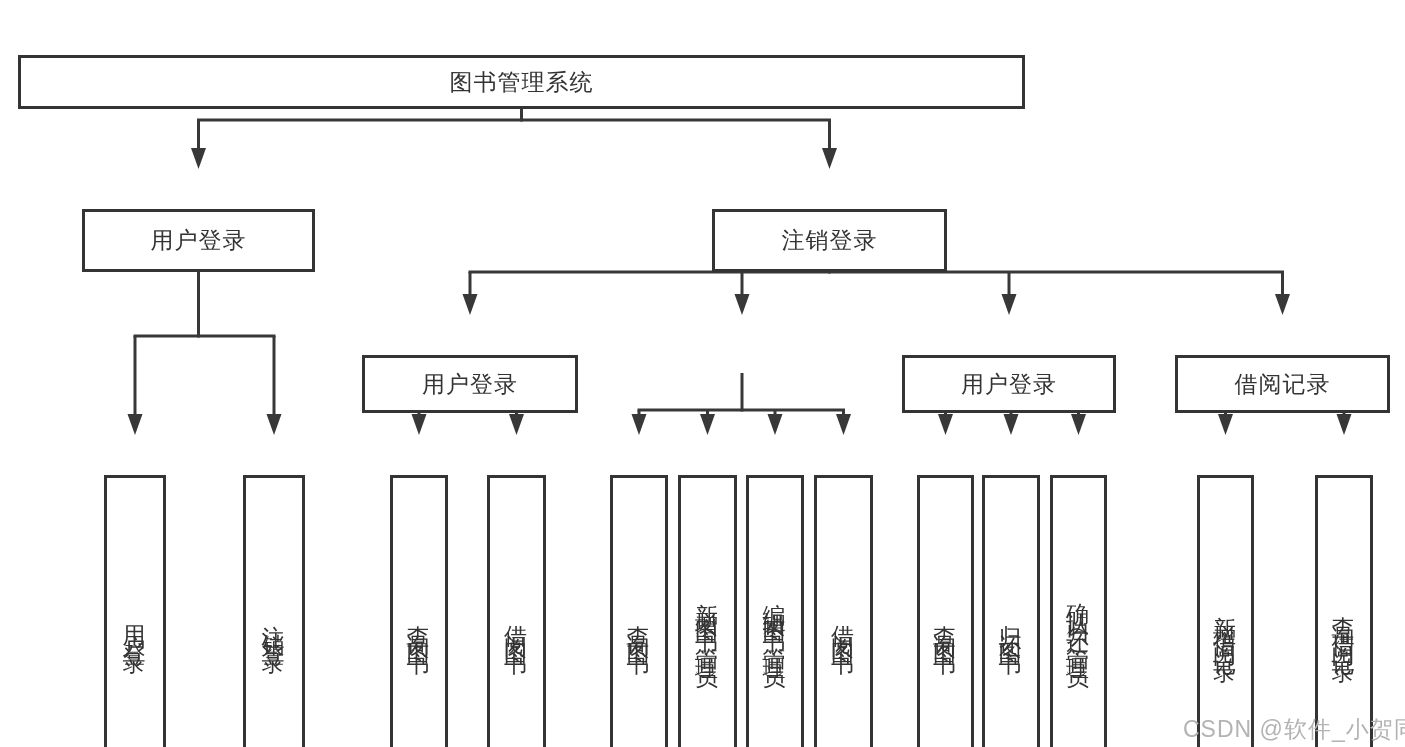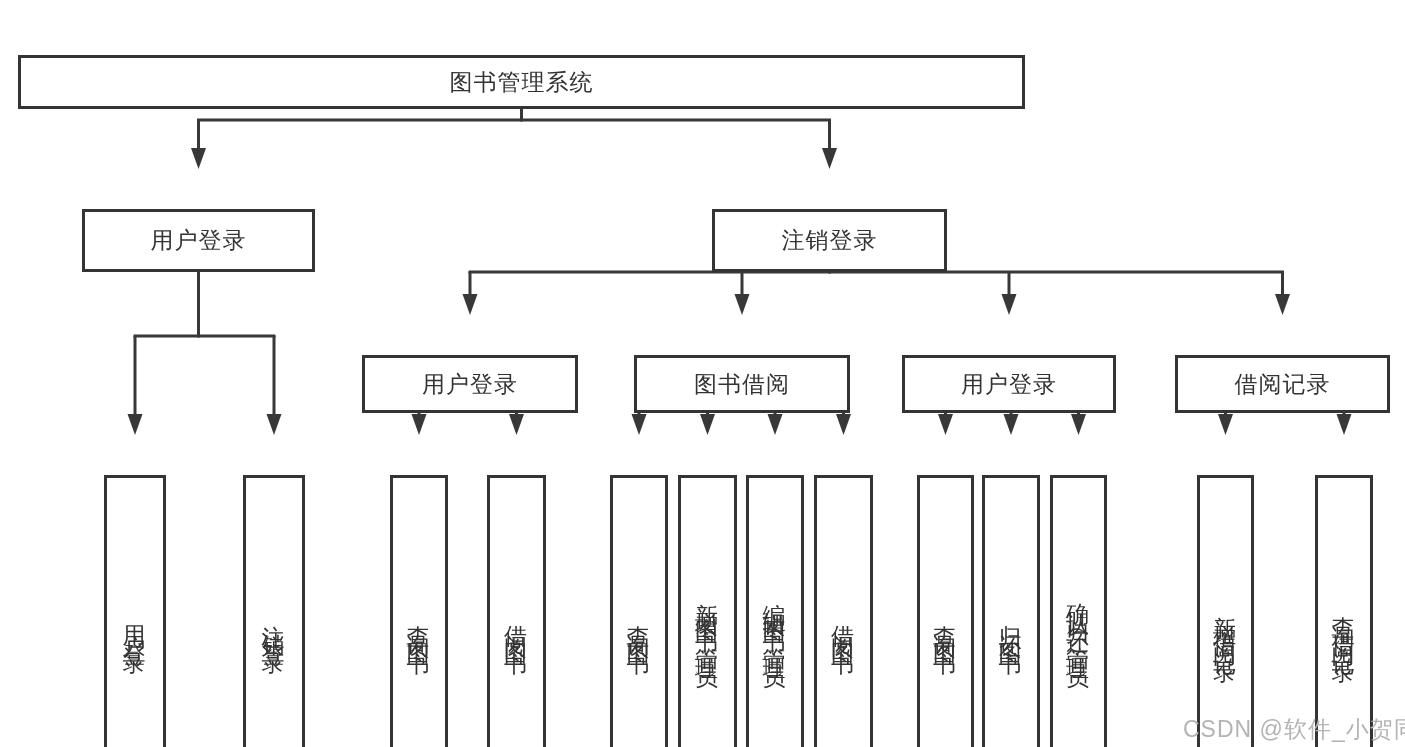--- a/index.html
+++ b/index.html
@@ -88,21 +88,20 @@
     <line x1="1344" y1="408" x2="1344" y2="418"></line>
     <polygon points="1336.5,414 1351.5,414 1344,435"></polygon>
   </svg>
 
   <div class="box h-box" style="left:18px;top:15px;width:1007px;height:54px">图书管理系统</div>
 
   <div class="box h-box" style="left:82px;top:169px;width:233px;height:63px">用户登录</div>
   <div class="box h-box" style="left:712px;top:169px;width:235px;height:63px">注销登录</div>
 
   <div class="box h-box" style="left:362px;top:315px;width:216px;height:58px">用户登录</div>
-  <div class="box h-box" style="left:634px;top:315px;width:216px;height:58px">图书借阅</div>
   <div class="box h-box" style="left:902px;top:315px;width:214px;height:58px">用户登录</div>
   <div class="box h-box" style="left:1175px;top:315px;width:215px;height:58px">借阅记录</div>
 
   <div class="box v-box" style="left:104px;top:435px;width:62px;height:300px">用户登录</div>
   <div class="box v-box" style="left:243px;top:435px;width:62px;height:300px">注销登录</div>
 
   <div class="box v-box" style="left:390px;top:435px;width:58px;height:300px">查询图书</div>
   <div class="box v-box" style="left:487px;top:435px;width:59px;height:300px">借阅图书</div>
 
   <div class="box v-box" style="left:610px;top:435px;width:58px;height:300px">查询图书</div>

